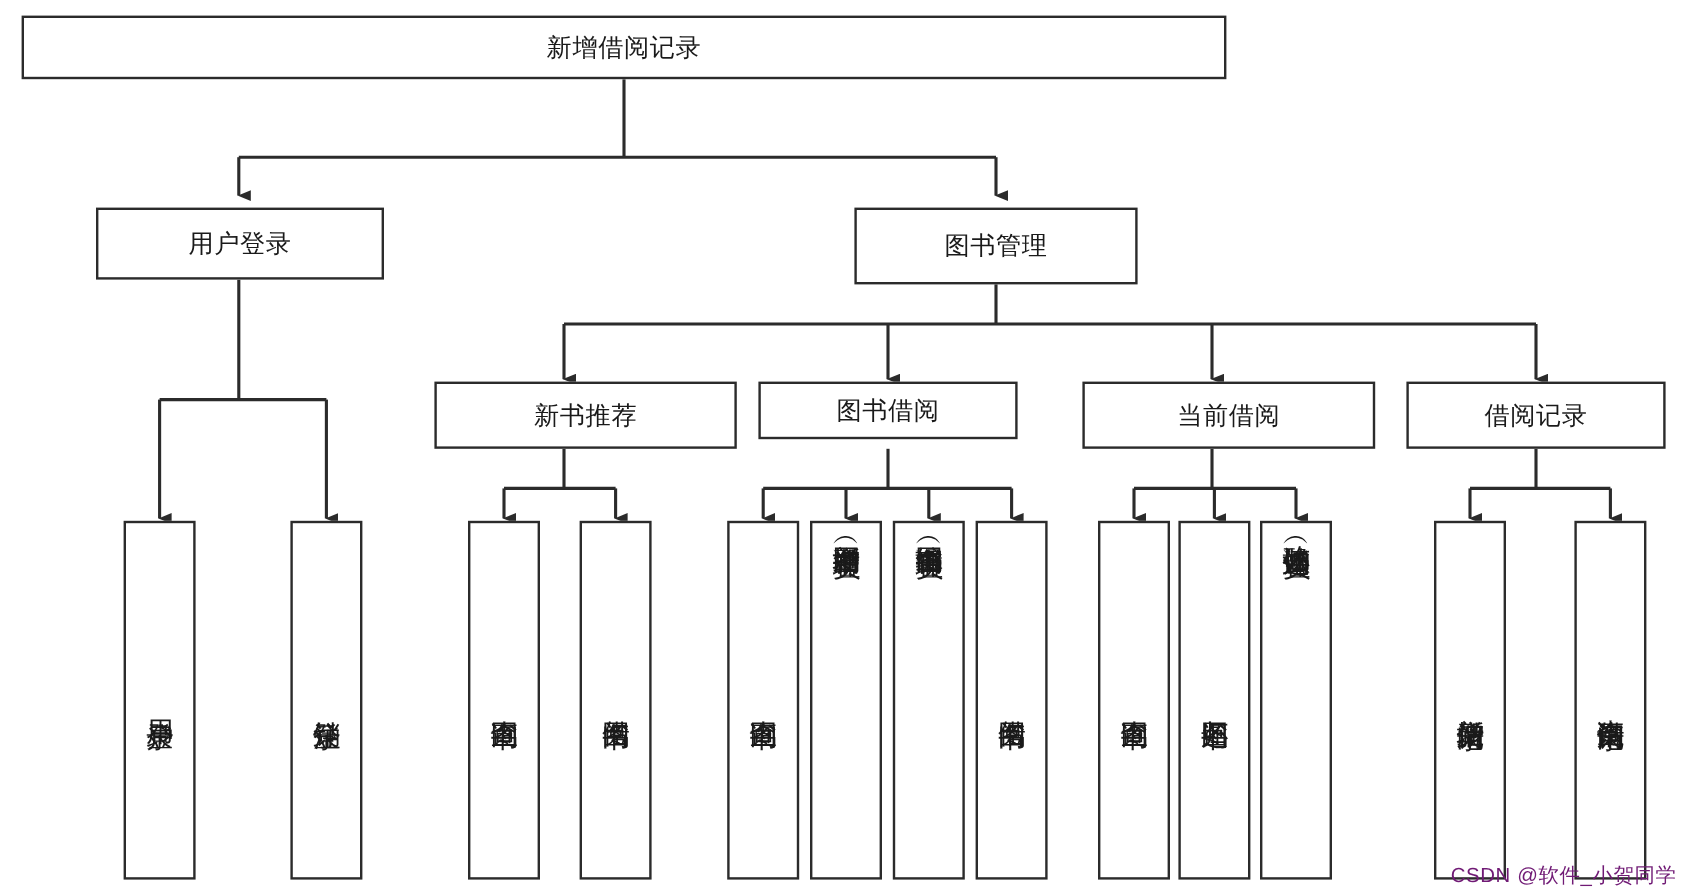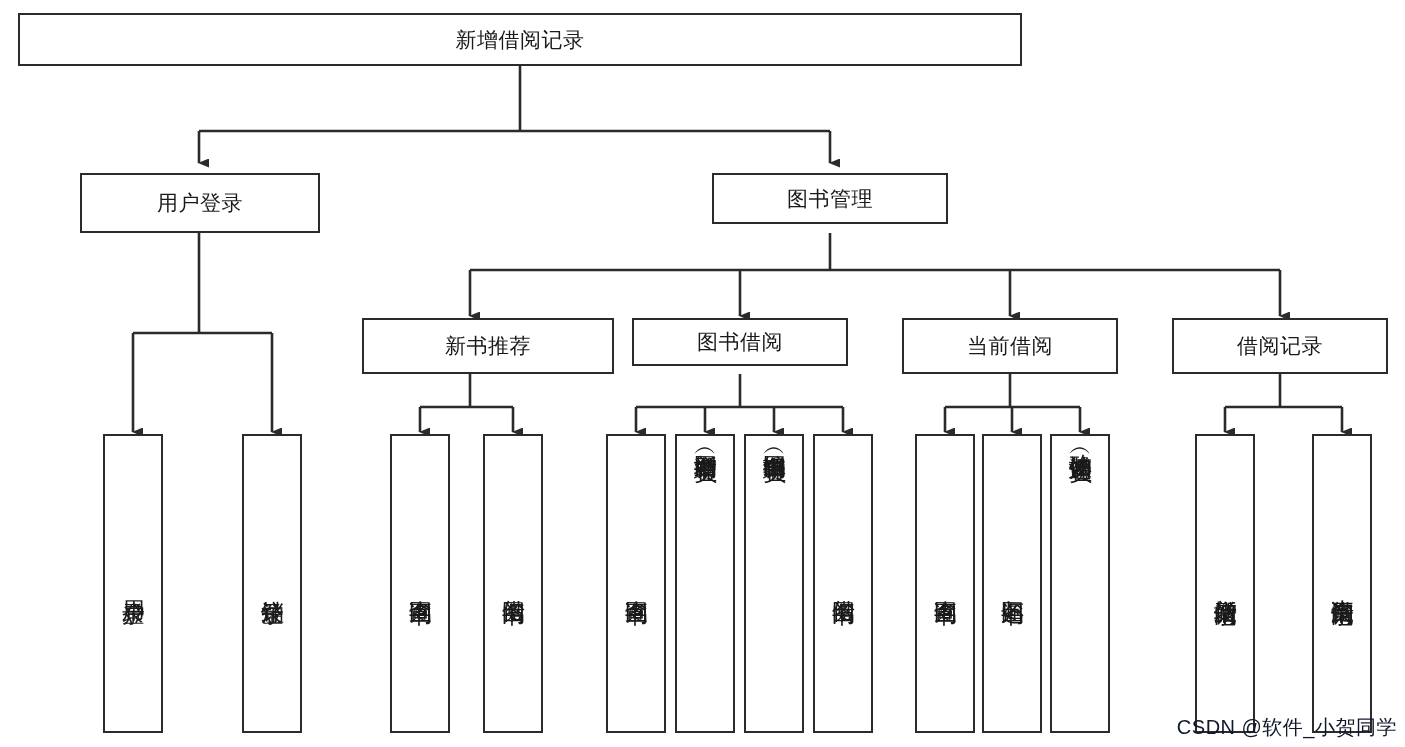--- a/index.html
+++ b/index.html
@@ -53,22 +53,22 @@
     left: 0;
     top: 0;
     width: 1405px;
     height: 747px;
     pointer-events: none;
   }
   .watermark {
     position: absolute;
     right: 8px;
     bottom: 6px;
-    font-size: 20px;
-    color: #0f172a;
+    font-size: 17px;
+    color: #701a75;
     letter-spacing: 0.5px;
     white-space: nowrap;
   }
 </style>
 </head>
 <body>
 
 <div id="canvas">
 
   <svg class="edges" viewBox="0 0 1405 747">
@@ -121,31 +121,31 @@
     </g>
   </svg>
 
   <div class="node h-node" style="left:18px; top:13px; width:1004px; height:53px;">
     <span>新增借阅记录</span>
   </div>
 
   <div class="node h-node" style="left:80px; top:173px; width:240px; height:60px;">
     <span>用户登录</span>
   </div>
-  <div class="node h-node" style="left:712px; top:173px; width:236px; height:51px;justify-content:center;">
+  <div class="node h-node" style="left:712px; top:173px; width:236px; height:64px;justify-content:center;">
     <span>图书管理</span>
   </div>
 
   <div class="node h-node" style="left:362px; top:318px; width:252px; height:56px;">
     <span>新书推荐</span>
   </div>
   <div class="node h-node" style="left:632px; top:318px; width:216px; height:48px;">
     <span>图书借阅</span>
   </div>
-  <div class="node h-node" style="left:902px; top:318px; width:216px; height:56px;">
+  <div class="node h-node" style="left:902px; top:318px; width:244px; height:56px;">
     <span>当前借阅</span>
   </div>
   <div class="node h-node" style="left:1172px; top:318px; width:216px; height:56px;">
     <span>借阅记录</span>
   </div>
 
   <div class="node leaf centered" style="left:103px; top:434px; width:60px; height:299px;">
     <span class="vtext">用户登录</span>
   </div>
   <div class="node leaf centered" style="left:242px; top:434px; width:60px; height:299px;">

